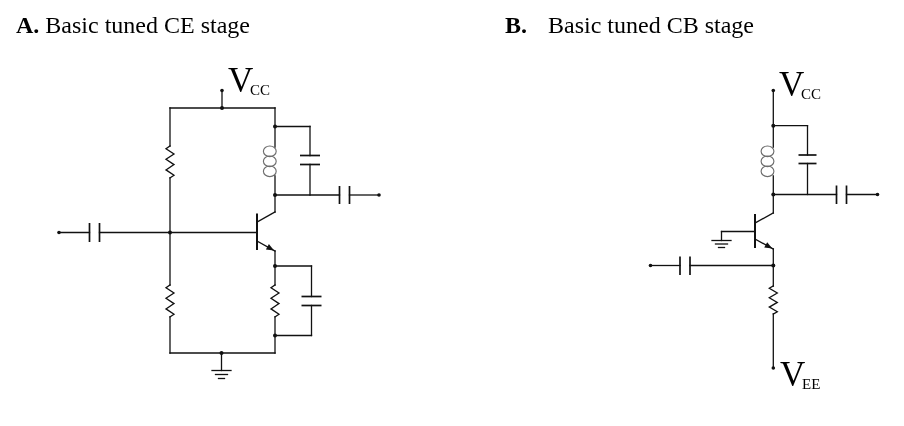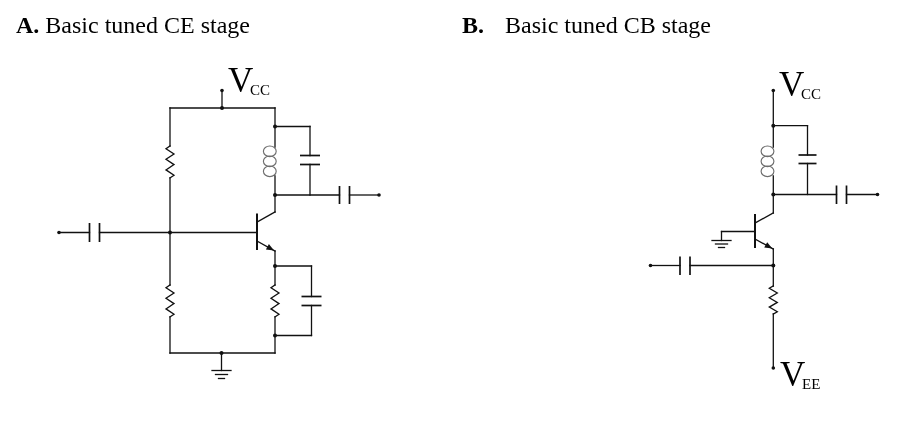--- a/index.html
+++ b/index.html
@@ -17,21 +17,21 @@
   }
   .panel-title {
     position: absolute;
     top: 11px;
     font-size: 24px;
     line-height: 28px;
     color: #000000;
     white-space: nowrap;
   }
   #title-a { left: 16px; }
-  #title-b { left: 462px; }
+  #title-b { left: 505px; }
   .panel-title .prefix { font-weight: bold; }
   #title-a .prefix { margin-right: 6px; }
   #title-b .prefix { margin-right: 21px; }
   svg.schematic {
     position: absolute;
     left: 0;
     top: 0;
   }
   .wire {
     stroke: #111111;

